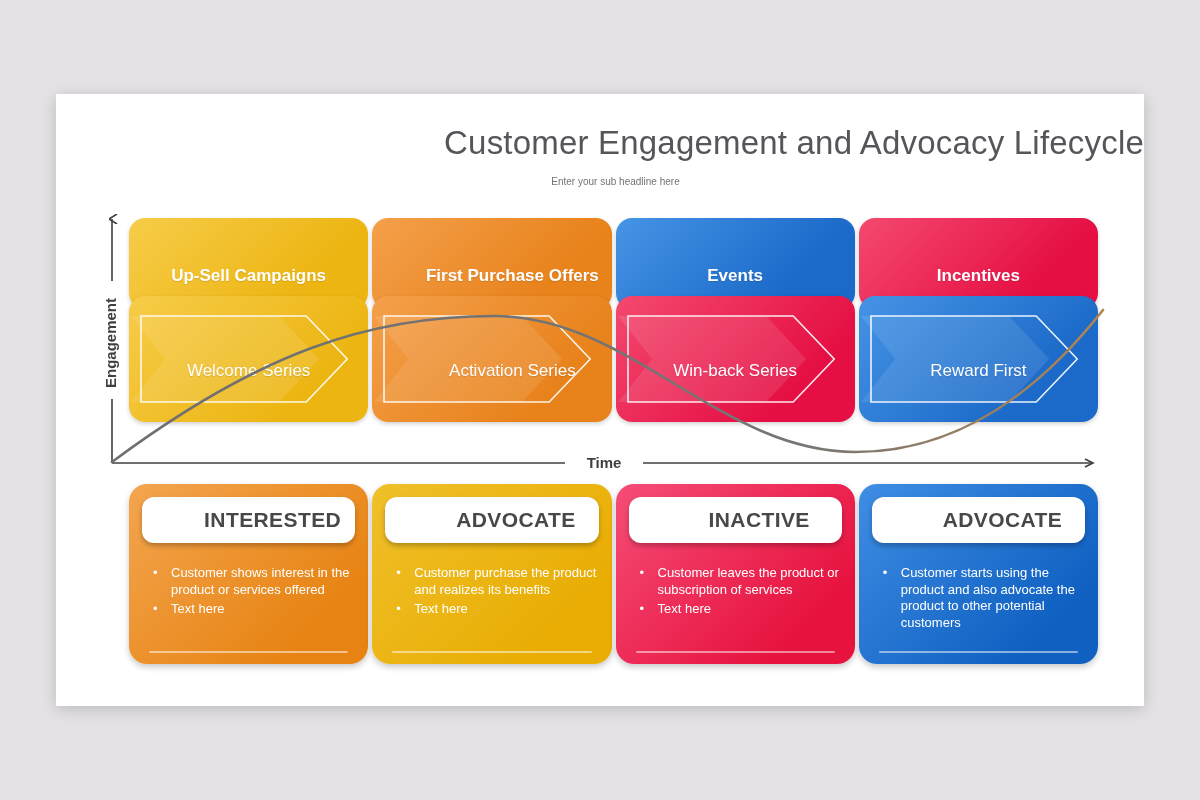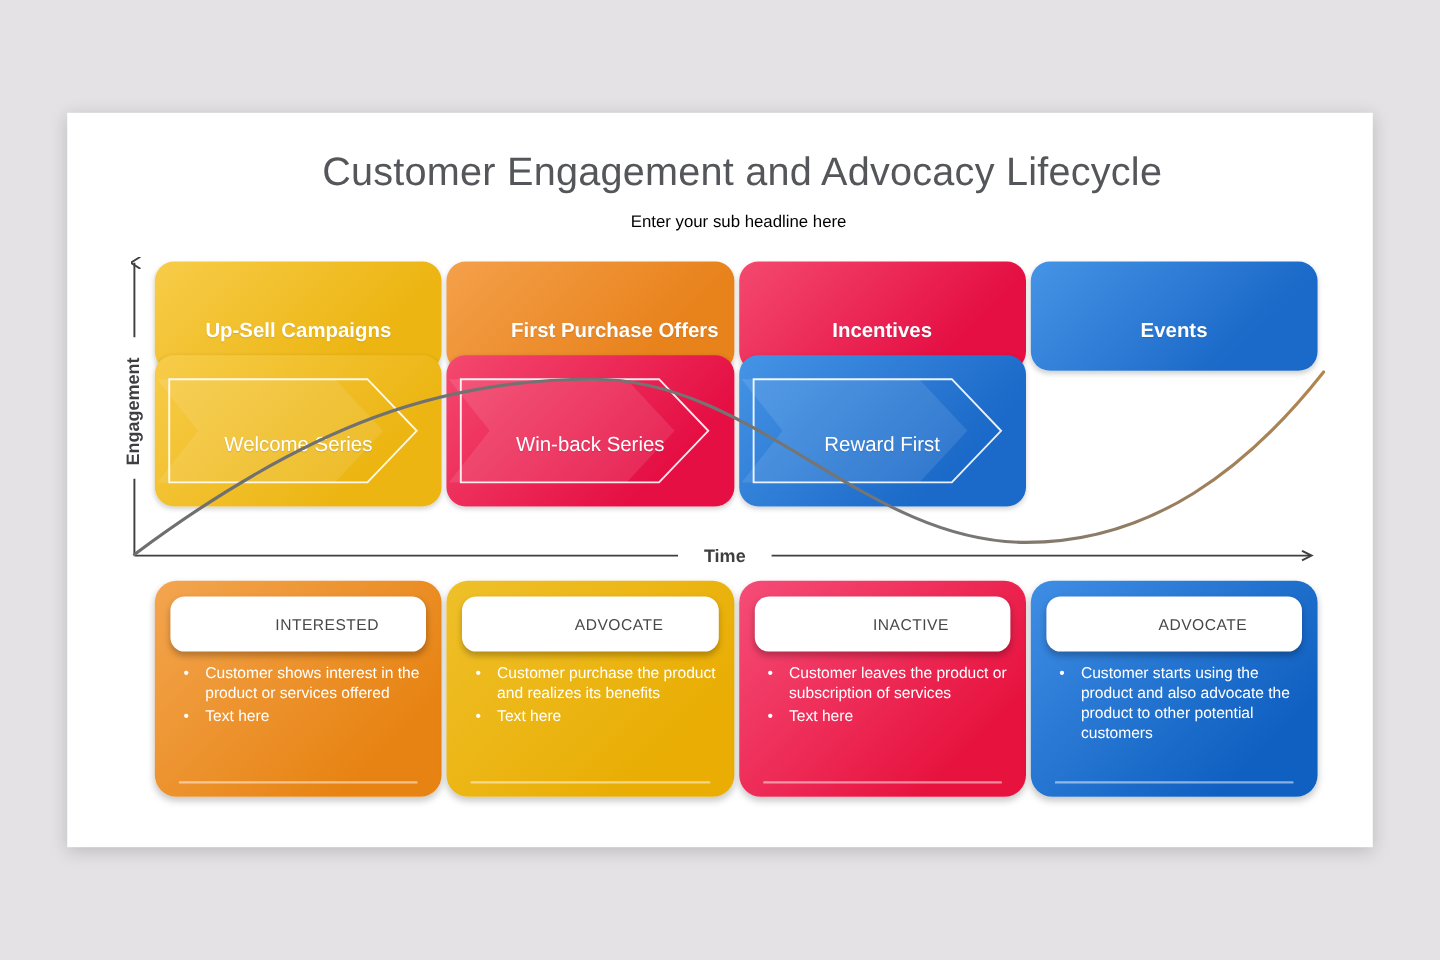--- a/index.html
+++ b/index.html
@@ -11,29 +11,29 @@
     position:relative;
   }
   .slide {
     position:absolute; left:56px; top:94px;
     width:1088px; height:612px;
     background:#ffffff;
     box-shadow:0 3px 14px rgba(0,0,0,0.18);
   }
   .title {
     position:absolute; left:0; right:0; top:30px;
-    text-align:center;
+    text-align:right;
     font-size:33px; font-weight:400; color:#55565a;
     letter-spacing:0.2px;
     margin-left:37px;
   }
   .subtitle {
     position:absolute; left:0; right:0; top:82px;
     text-align:center;
-    font-size:14px; color:#000000;margin-left:31px;
+    font-size:10px; color:#737373;margin-left:31px;
   }
   .grid-row {
     position:absolute; left:73px; width:969px;
     display:grid; grid-template-columns:repeat(4,1fr); gap:4px;
   }
   .row-campaigns { top:124px; height:91px; }
   .row-series    { top:202px; height:126px; }
   .row-cards     { top:390px; height:180px; }
   .box {
     position:relative;
@@ -69,27 +69,27 @@
     overflow:hidden;
   }
   .pill {
     position:relative;
     margin:13px 13px 0;
     height:46px;
     background:#ffffff;
     border-radius:12px;
     display:flex; align-items:center; justify-content:center;
     box-shadow:0 3px 5px rgba(0,0,0,0.25);
-    font-weight:400; font-size:13px; color:#48484a;
+    font-weight:700; font-size:21px; color:#48484a;
     letter-spacing:0.4px;
     padding-left:48px;
   }
   .bullets {
     list-style:none;
-    margin:10px 14px 0 22px;
+    margin:22px 14px 0 22px;
     color:#ffffff;
     font-size:13px; line-height:1.27;
     text-align:left;
   }
   .bullets li { position:relative; padding-left:20px; margin-bottom:3px; }
   .bullets li::before {
     content:"\2022";
     position:absolute; left:2px; top:0;
     font-size:13px;
   }
@@ -112,35 +112,42 @@
   <div class="title">Customer Engagement and Advocacy Lifecycle</div>
   <div class="subtitle">Enter your sub headline here</div>
 
   <div class="grid-row row-campaigns">
     <div class="box g-gold">
       <span class="label">Up-Sell Campaigns</span>
     </div>
     <div class="box g-orange">
       <span class="label">First Purchase Offers</span>
     </div>
+    <div class="box g-blue">
+      <span class="label">Events</span>
+    </div>
     <div class="box g-red">
       <span class="label">Incentives</span>
     </div>
-    <div class="box g-blue">
-      <span class="label">Events</span>
-    </div>
   </div>
 
   <div class="grid-row row-series">
     <div class="box g-gold">
       <svg class="chevron-svg" viewBox="0 0 239 126" preserveAspectRatio="none">
         <polygon points="2,20 150,20 190,63 150,106 2,106 36,63" fill="rgba(255,255,255,0.10)"></polygon>
         <polygon points="12,20 177,20 218,63 177,106 12,106" fill="none" stroke="rgba(255,255,255,0.9)" stroke-width="1.6"></polygon>
       </svg>
       <span class="label">Welcome Series</span>
+    </div>
+    <div class="box g-orange">
+      <svg class="chevron-svg" viewBox="0 0 239 126" preserveAspectRatio="none">
+        <polygon points="2,20 150,20 190,63 150,106 2,106 36,63" fill="rgba(255,255,255,0.10)"></polygon>
+        <polygon points="12,20 177,20 218,63 177,106 12,106" fill="none" stroke="rgba(255,255,255,0.9)" stroke-width="1.6"></polygon>
+      </svg>
+      <span class="label">Activation Series</span>
     </div>
     <div class="box g-red">
       <svg class="chevron-svg" viewBox="0 0 239 126" preserveAspectRatio="none">
         <polygon points="2,20 150,20 190,63 150,106 2,106 36,63" fill="rgba(255,255,255,0.10)"></polygon>
         <polygon points="12,20 177,20 218,63 177,106 12,106" fill="none" stroke="rgba(255,255,255,0.9)" stroke-width="1.6"></polygon>
       </svg>
       <span class="label">Win-back Series</span>
     </div>
     <div class="box g-blue">
       <svg class="chevron-svg" viewBox="0 0 239 126" preserveAspectRatio="none">

